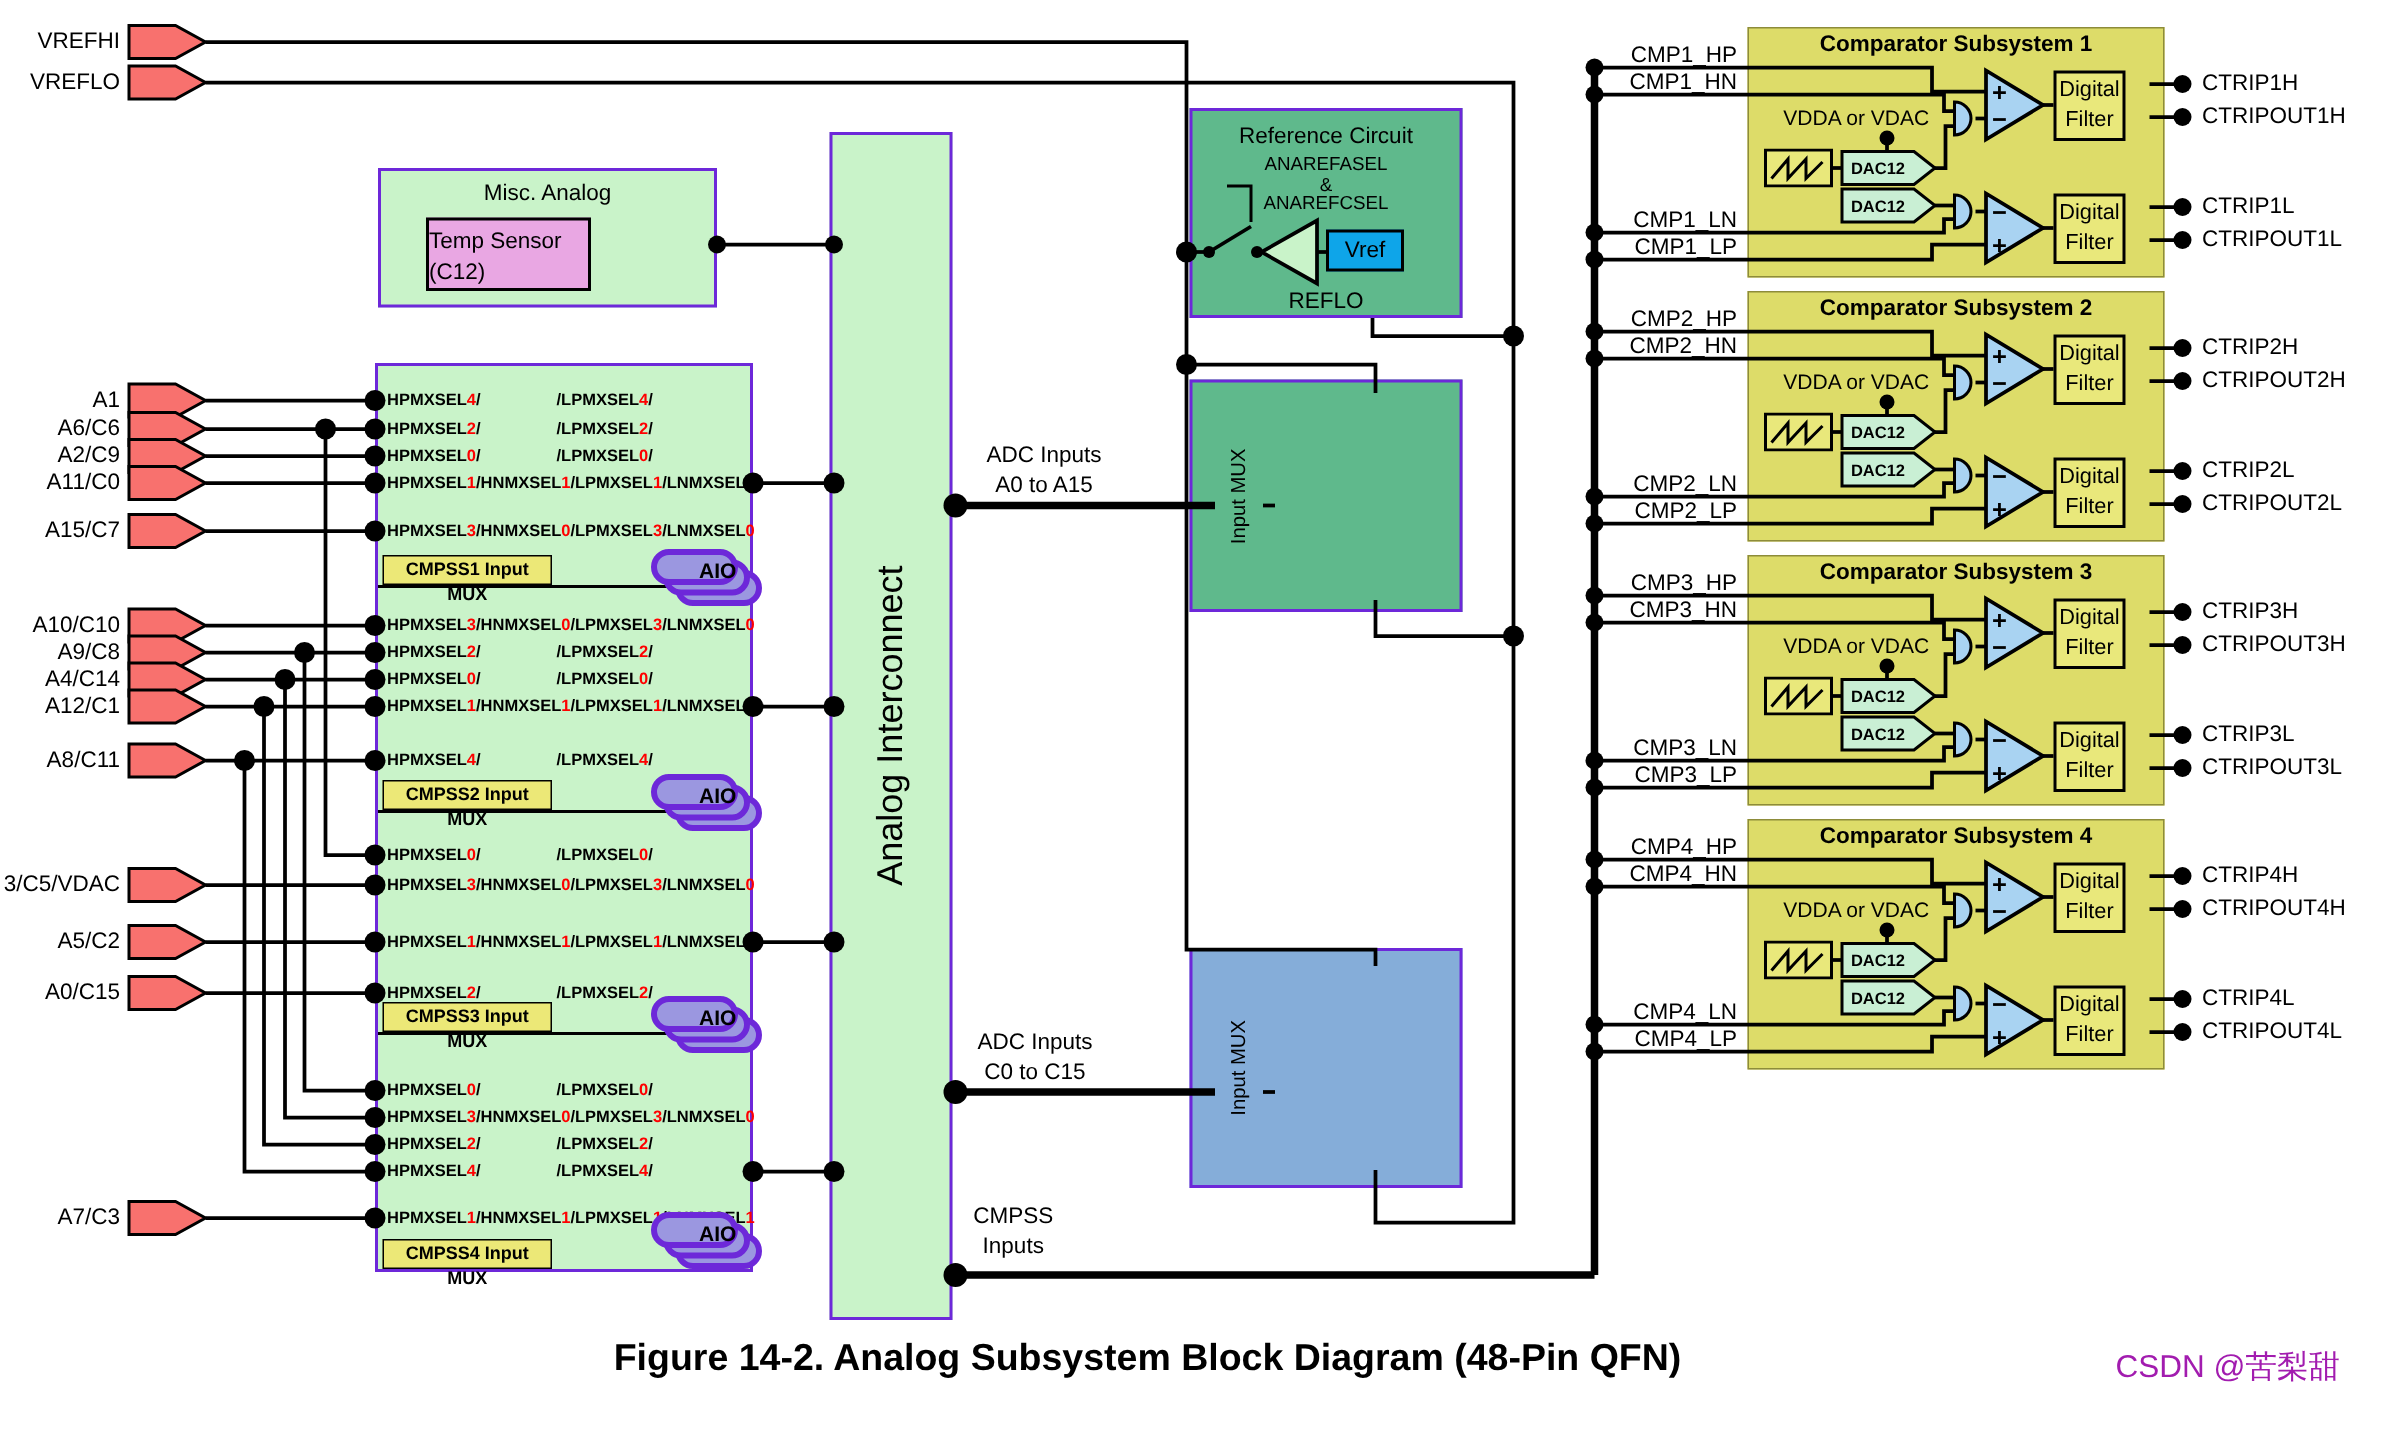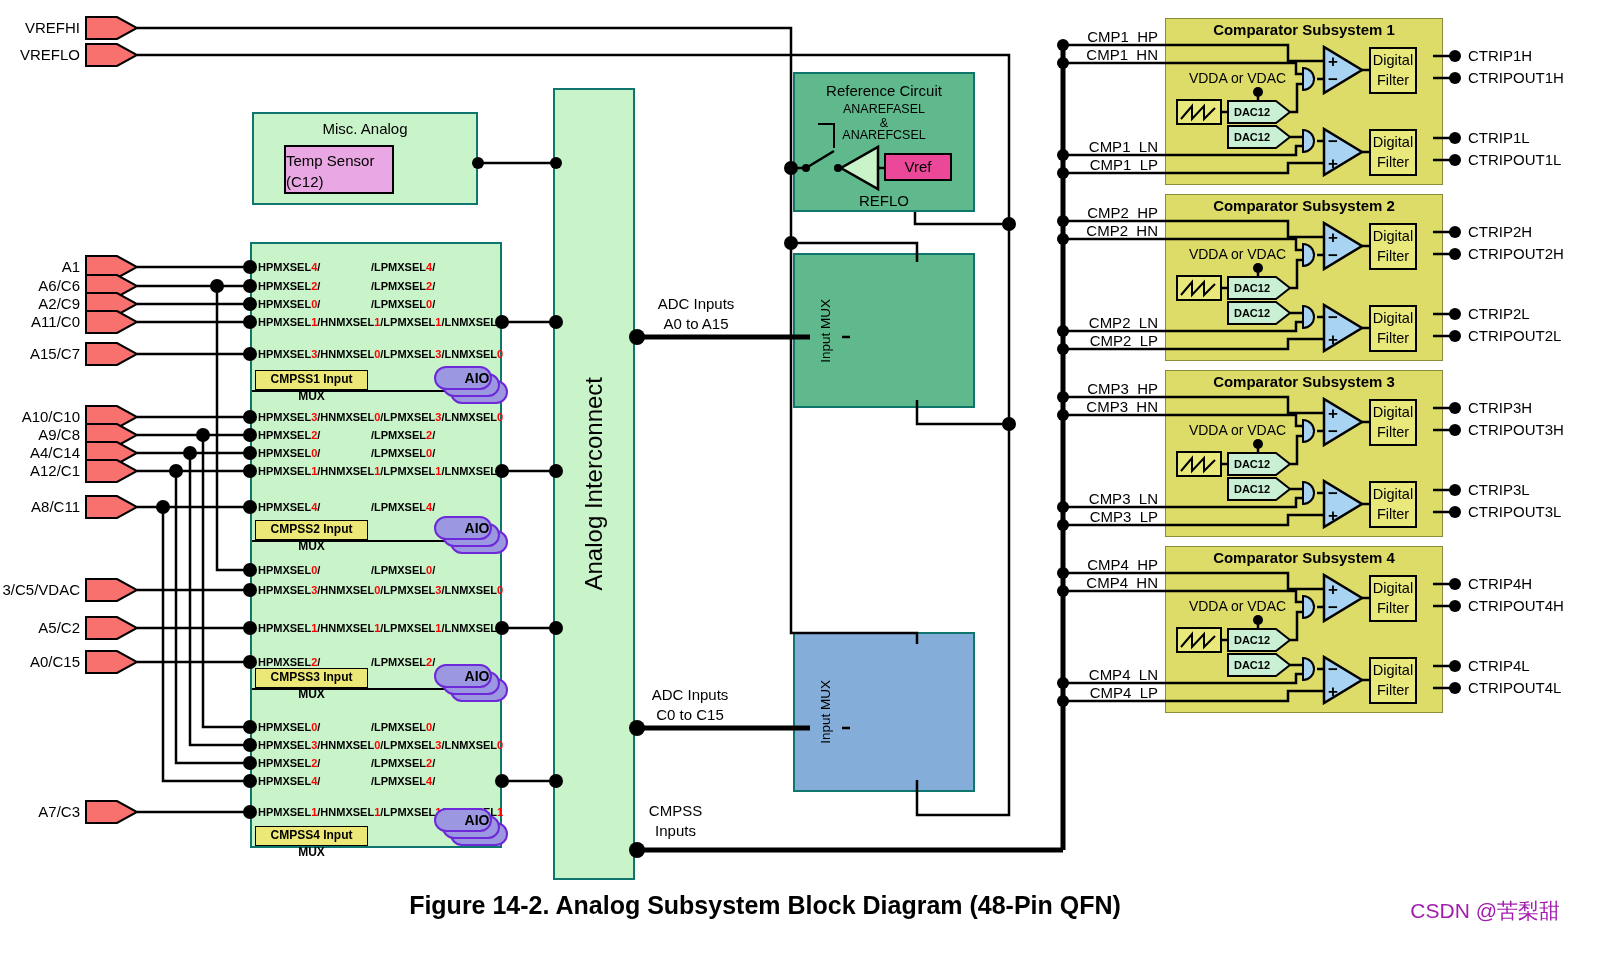--- a/index.html
+++ b/index.html
@@ -1,41 +1,41 @@
 <!DOCTYPE html>
 <html><head>
 <meta charset="utf-8">
 <style>
   html,body{margin:0;padding:0;background:#fff;}
   #stage{position:relative;width:1598px;height:953px;background:#fff;overflow:hidden;
          font-family:"Liberation Sans",sans-serif;color:#000;}
   #svg-under,#svg-over{position:absolute;left:0;top:0;width:1598px;height:953px;}
   #svg-under{z-index:1;} #stage .hbox{z-index:2;} #svg-over{z-index:5;}
-  .hbox{position:absolute;border:2px solid #0f766e;box-sizing:border-box;}
+  .hbox{position:absolute;border:2px solid #6d28d9;box-sizing:border-box;}
   .lg{background:#c9f3c9;} .mg{background:#5fb98c;} .bl{background:#85add9;}
   .vflex{display:flex;align-items:center;justify-content:center;}
   .vtext{writing-mode:vertical-rl;transform:rotate(180deg);white-space:nowrap;}
   .pin-lbl{position:absolute;left:0;width:80px;text-align:right;font-size:15px;height:18px;line-height:18px;z-index:3;}
   .mxrow{position:absolute;width:244px;height:16px;line-height:16px;font-size:11px;font-weight:bold;white-space:nowrap;z-index:3;}
   .mxrow .rt{position:absolute;left:113px;top:0;}
   .rd{color:#fe0000;}
   .sec-label{position:absolute;width:113px;height:20px;background:#ece877;border:1.5px solid #000;box-sizing:border-box;
              font-size:12px;font-weight:bold;text-align:center;line-height:17px;z-index:3;}
-  .aio-pill{position:absolute;width:58px;height:24px;border:2px solid #6d28d9;border-radius:12px;background:#9b97e0;
+  .aio-pill{position:absolute;width:58px;height:24px;border:4px solid #6d28d9;border-radius:12px;background:#9b97e0;
             box-sizing:border-box;text-align:center;font-size:14px;line-height:20px;font-weight:bold;z-index:3;padding-left:28px;}
   .misc-title{position:absolute;left:0;top:6px;width:100%;text-align:center;font-size:15px;}
   .temp-box{position:absolute;left:30px;top:31px;width:110px;height:49px;border:2px solid #000;box-sizing:border-box;
             background:#e9a7e3;font-size:15px;padding-top:3px;line-height:1.4;}
   .ic-label{font-size:24px;}
   .adc-lbl{position:absolute;text-align:center;font-size:15px;line-height:20px;z-index:3;}
   .ref-title{position:absolute;left:0;top:8px;width:100%;text-align:center;font-size:15px;}
   .ref-sel{position:absolute;left:0;width:100%;text-align:center;font-size:12.5px;}
   .ref-reflo{position:absolute;left:0;top:118px;width:100%;text-align:center;font-size:15px;}
-  .vref-box{position:absolute;left:884px;top:153px;width:68px;height:28px;border:2px solid #000;box-sizing:border-box;
-            background:#ec4899;text-align:center;font-size:15px;line-height:24px;z-index:3;}
+  .vref-box{position:absolute;left:884px;top:153px;width:52px;height:28px;border:2px solid #000;box-sizing:border-box;
+            background:#0ea5e9;text-align:center;font-size:15px;line-height:24px;z-index:3;}
   .adc-inner{position:absolute;border:2px solid #000;box-sizing:border-box;background:#c9f3c9;}
   .adc-refhi{position:absolute;left:0;top:8px;width:100%;text-align:center;font-size:15px;}
   .adc-name{position:absolute;left:0;top:44px;width:100%;text-align:center;font-size:20px;font-weight:bold;}
   .adc-bits{position:absolute;left:0;top:70px;width:100%;text-align:center;font-size:15px;}
   .adc-reflo{position:absolute;left:0;bottom:8px;width:100%;text-align:center;font-size:15px;}
   .mux-lbl{position:absolute;width:30px;height:104px;font-size:13.5px;z-index:3;}
   .cs{position:absolute;left:0;top:0;width:1598px;height:167px;z-index:2;}
   .cs-bg{position:absolute;left:1165px;top:0;width:278px;height:167px;background:#dddc69;border:1.5px solid #8d8c3a;box-sizing:border-box;}
   .cs-title{position:absolute;left:1165px;top:3px;width:278px;text-align:center;font-size:15px;font-weight:bold;}
   .cs-vdda{position:absolute;left:1180px;top:52px;width:115px;text-align:center;font-size:14px;}

